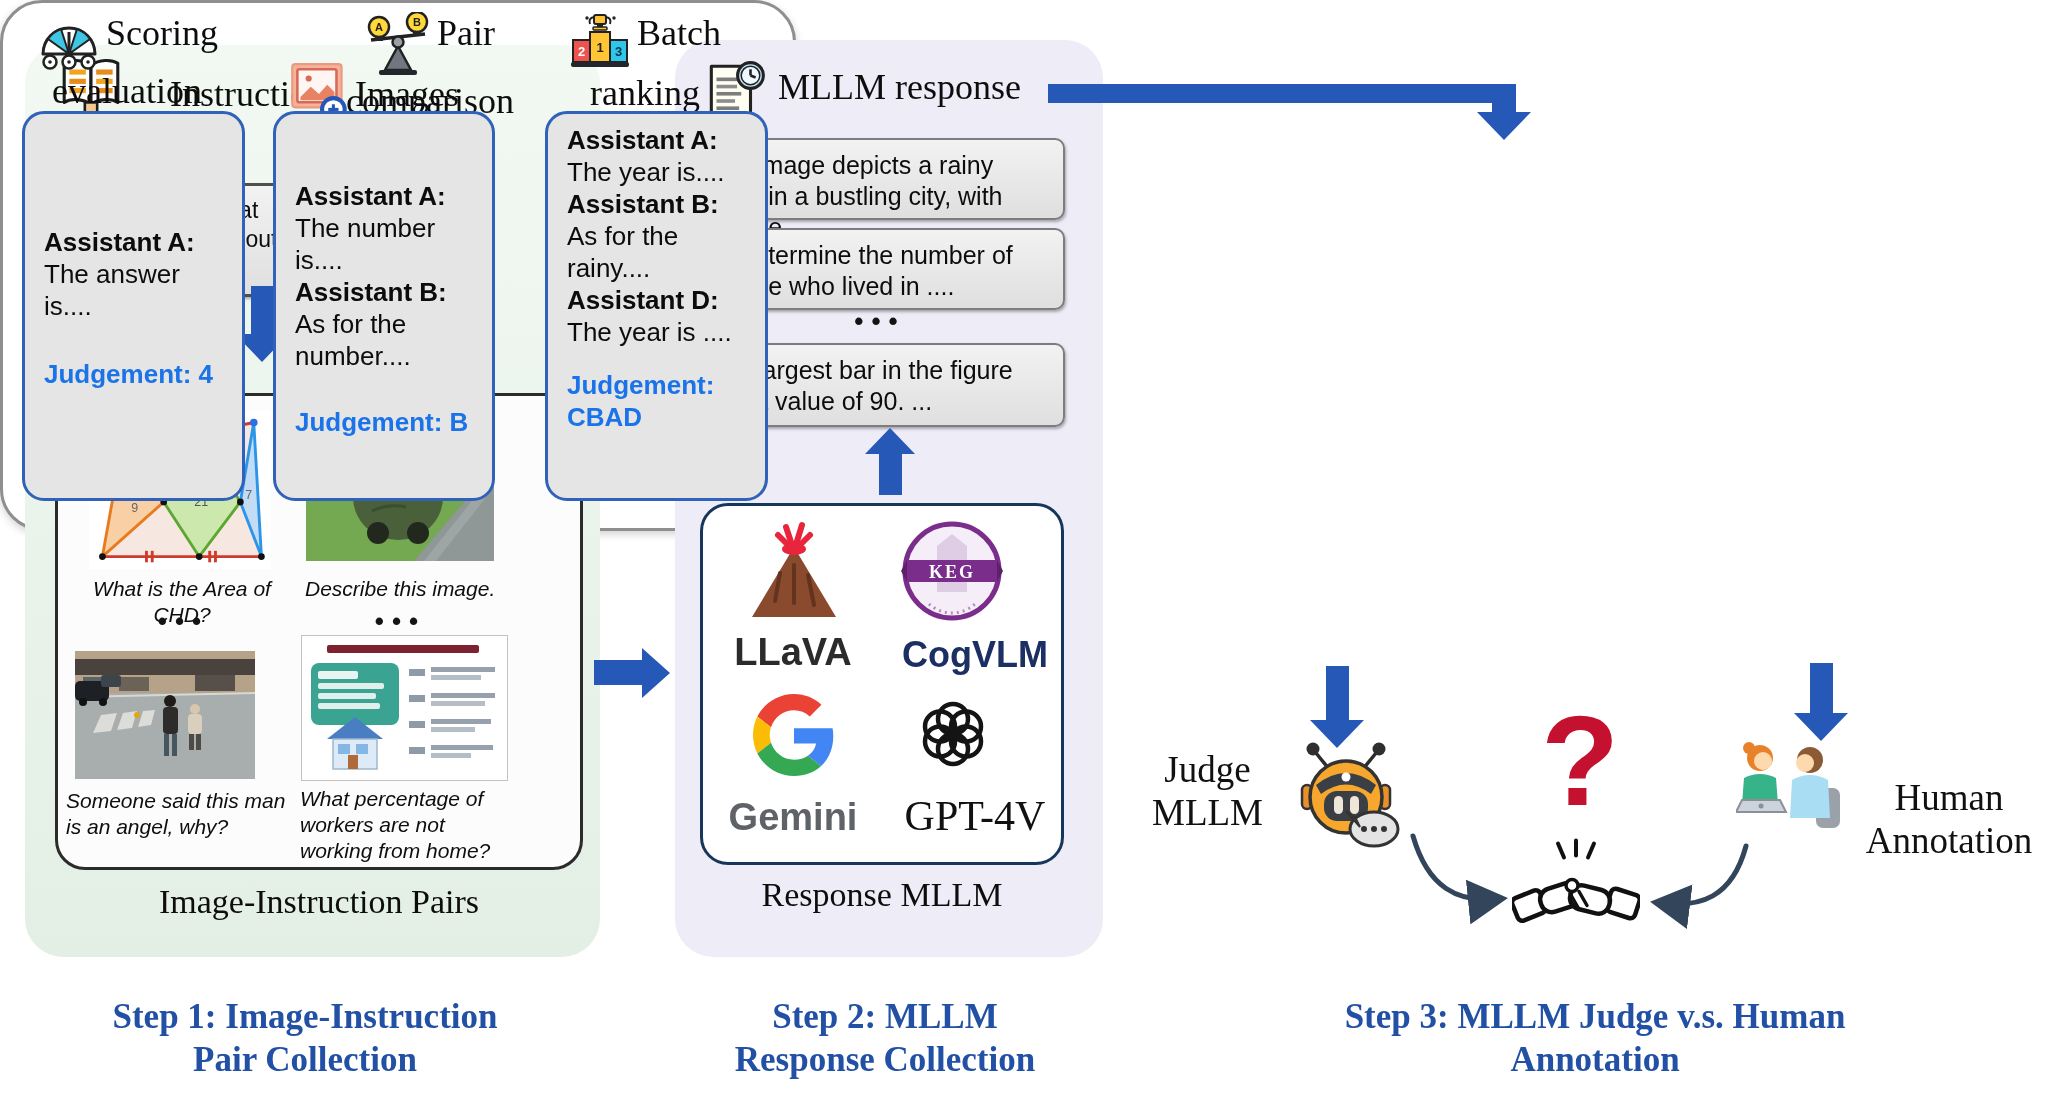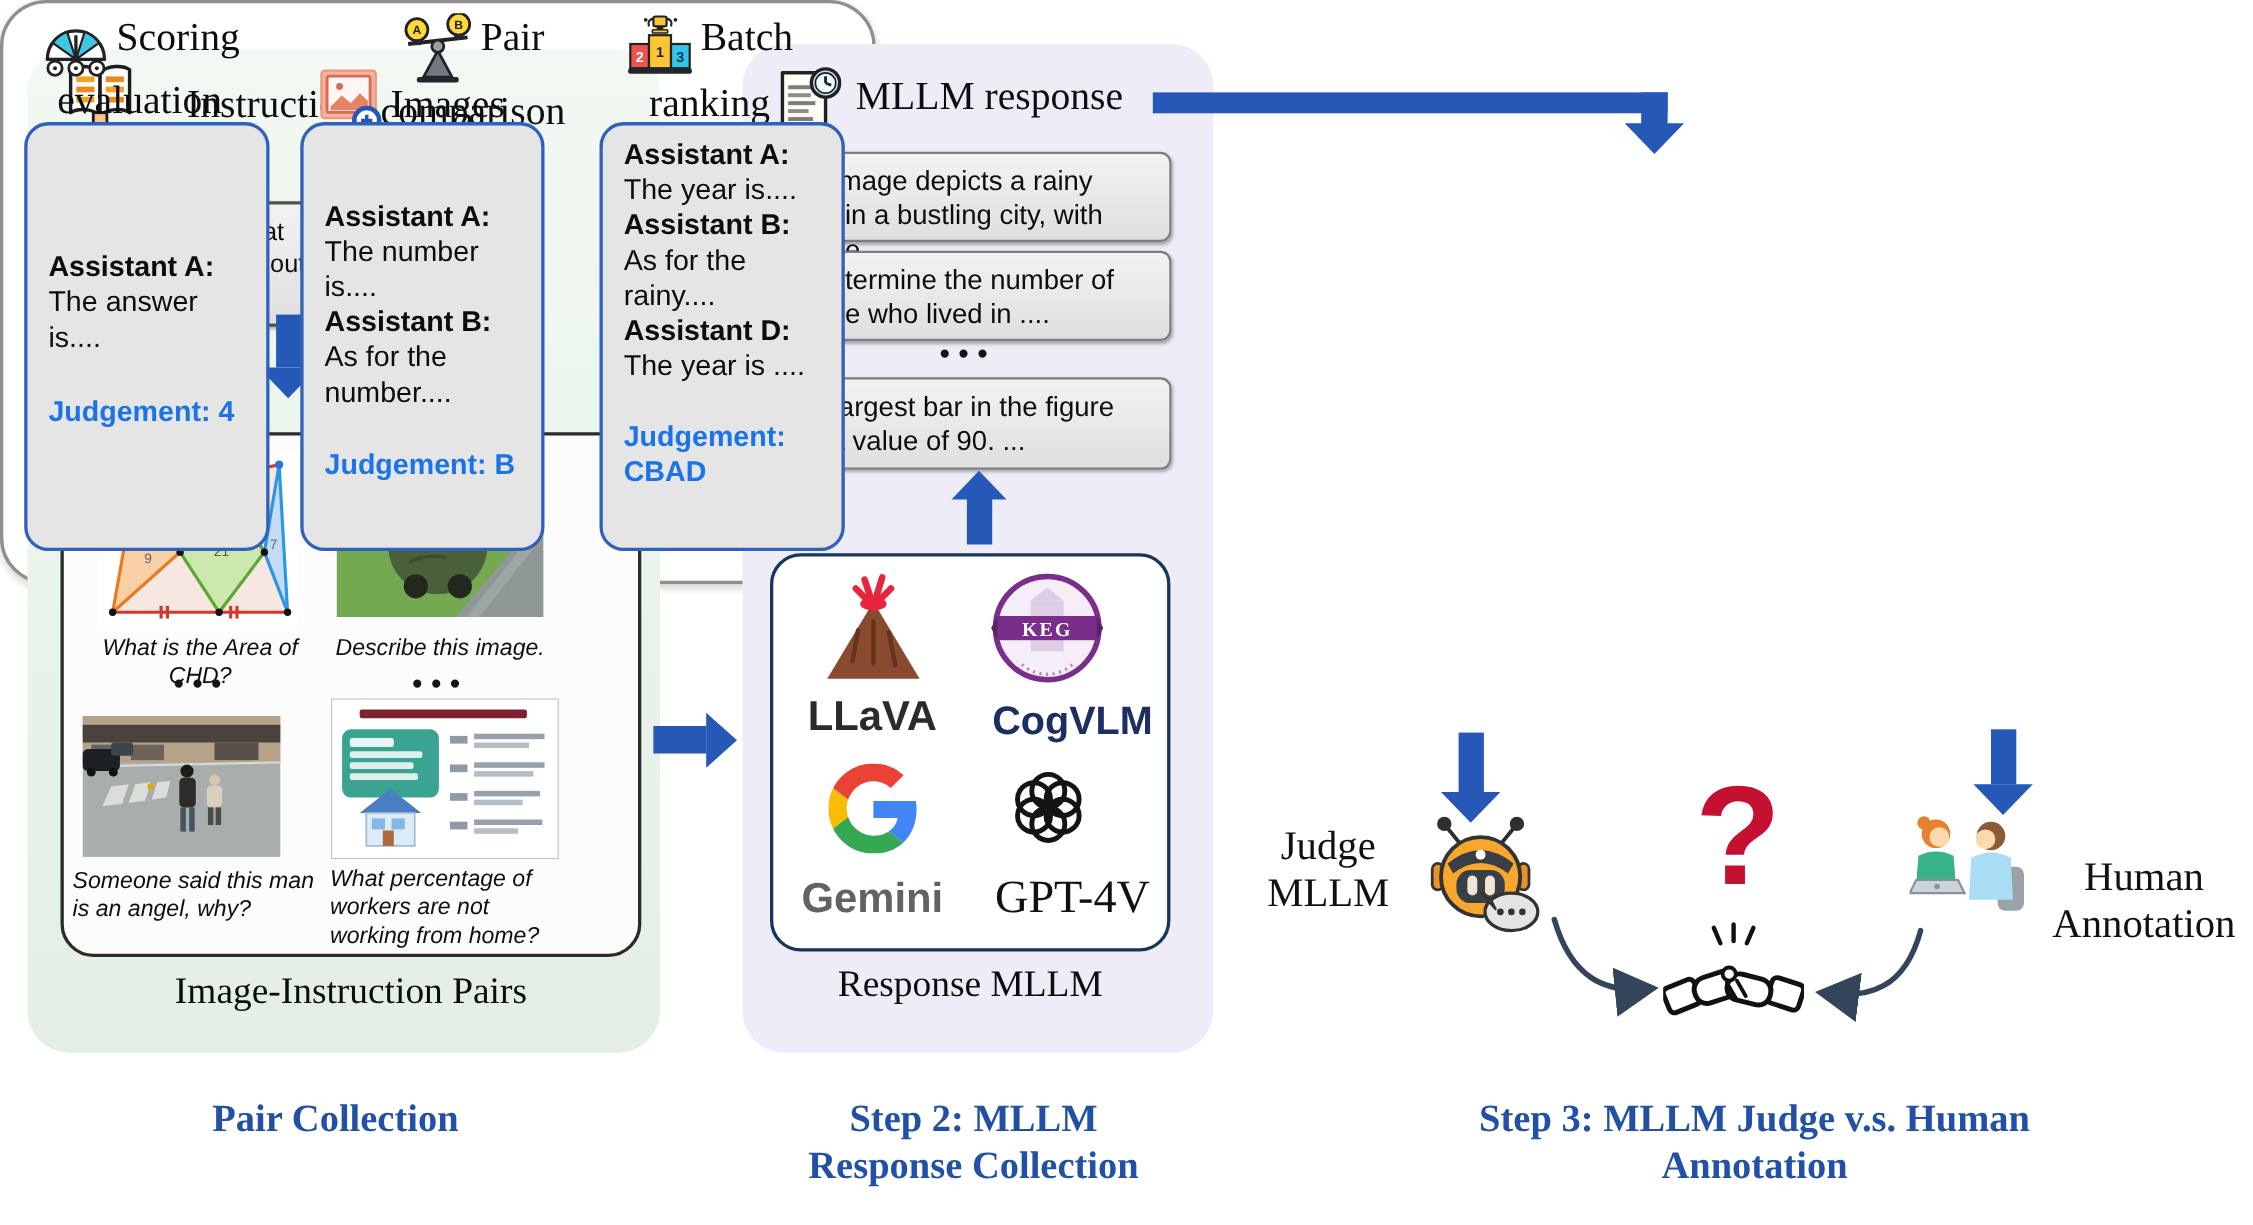--- a/index.html
+++ b/index.html
@@ -374,21 +374,21 @@
         <span>The year is....</span>
       </div>
       <div class="entry">
         <b>Assistant B:</b>
         <span>As for the rainy....</span>
       </div>
       <div class="entry">
         <b>Assistant D:</b>
         <span>The year is ....</span>
       </div>
-      <div class="judgement" style="margin-top:32px;">Judgement: CBAD</div>
+      <div class="judgement" style="margin-top:21px;">Judgement: CBAD</div>
     </div>
   </div>
 
   <div class="ar-shaft" style="left:1326px;top:666px;width:23px;height:54px;"></div>
   <div class="ar-head-down" style="left:1310px;top:720px;"></div>
   <div class="ar-shaft" style="left:1810px;top:663px;width:23px;height:50px;"></div>
   <div class="ar-head-down" style="left:1794px;top:713px;"></div>
 
   <div class="abs serif twoline" style="left:1135px;top:748px;width:145px;text-align:center;font-size:37px;line-height:43px;">
     <span>Judge</span>
@@ -450,20 +450,21 @@
     <defs>
       <marker id="ah" markerWidth="9" markerHeight="9" refX="6" refY="4.5" orient="auto">
         <path d="M0,0 L8,4.5 L0,9 Z" fill="#32455b"></path>
       </marker>
     </defs>
     <path d="M1413,836 C1428,888 1458,903 1498,899" fill="none" stroke="#32455b" stroke-width="5" stroke-linecap="round" marker-end="url(#ah)"></path>
     <path d="M1746,846 C1732,898 1700,908 1660,903" fill="none" stroke="#32455b" stroke-width="5" stroke-linecap="round" marker-end="url(#ah)"></path>
   </svg>
 
   <div class="stepcap twoline" style="left:40px;top:995px;width:530px;">
+    <span>Step 1:  Image-Instruction</span>
     <span>Pair Collection</span>
   </div>
   <div class="stepcap twoline" style="left:660px;top:995px;width:450px;">
     <span>Step 2:  MLLM</span>
     <span>Response Collection</span>
   </div>
   <div class="stepcap twoline" style="left:1260px;top:995px;width:670px;">
     <span>Step 3:  MLLM Judge v.s. Human</span>
     <span>Annotation</span>
   </div>

